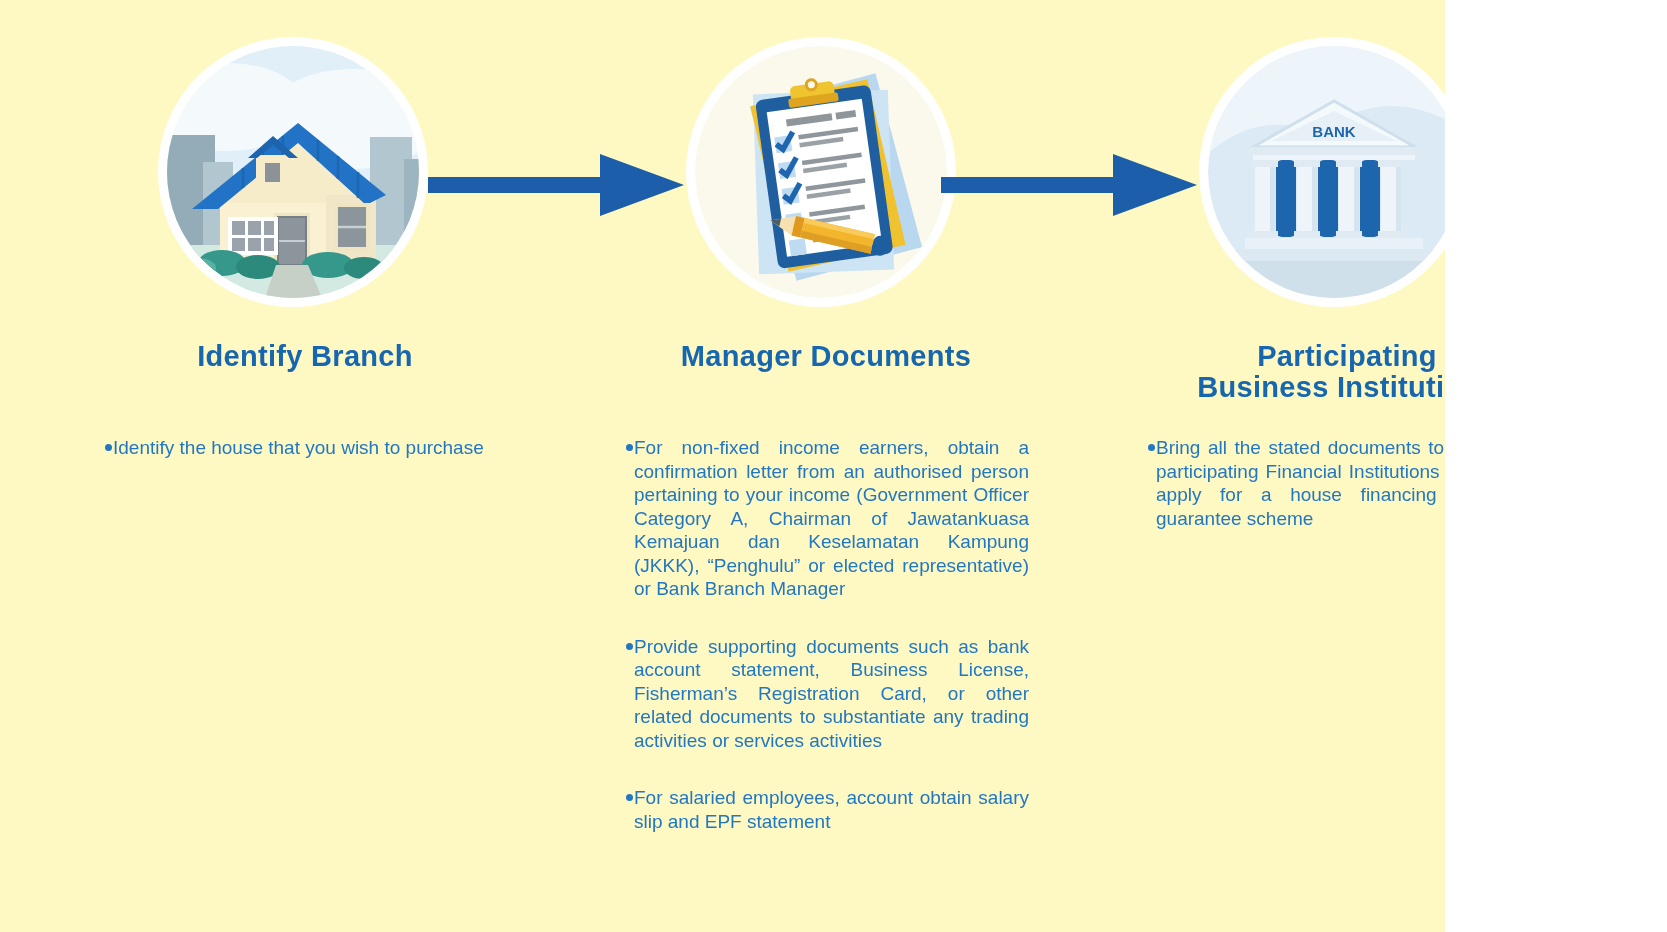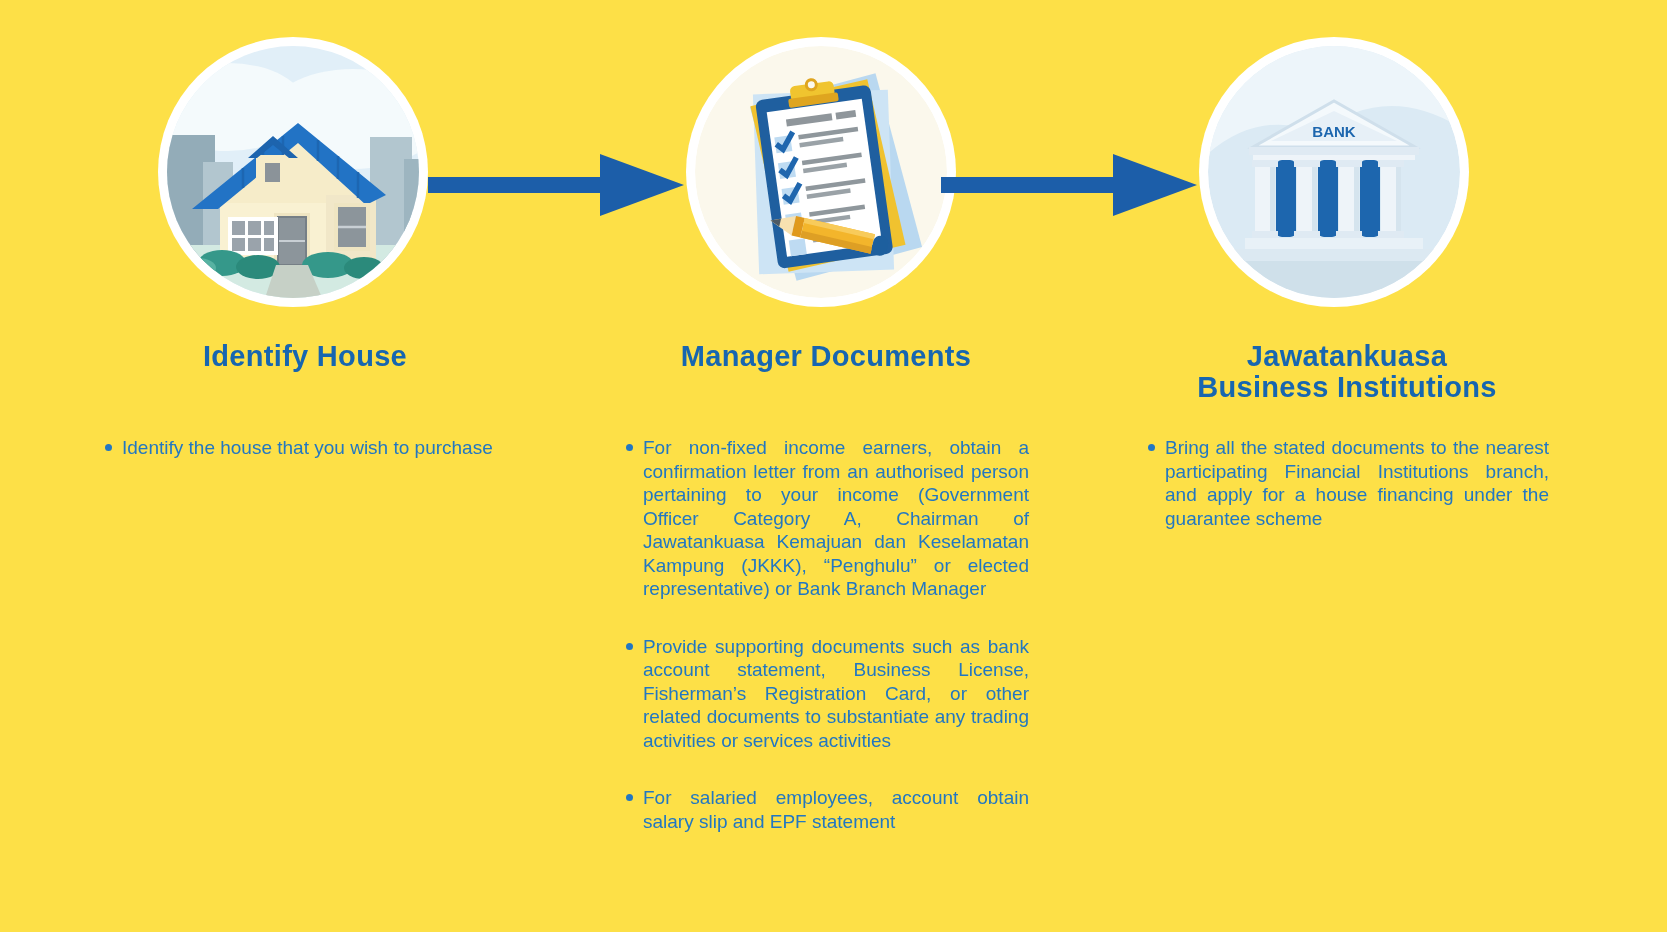--- a/index.html
+++ b/index.html
@@ -1,19 +1,19 @@
 <!DOCTYPE html>
 <html><head>
 <meta charset="utf-8">
 <style>
   html,body { margin:0; padding:0; }
   .canvas {
     position:relative;
-    width:1667px; height:932px;
-    background:#fde047;
+    width:1445px; height:932px;
+    background:#fef9c3;
     font-family:"Liberation Sans", sans-serif;
     overflow:hidden;
   }
   .step-icon { position:absolute; }
   .arrow { position:absolute; }
   .heading {
     position:absolute;
     width:440px;
     text-align:center;
     color:#1766B0;
@@ -33,21 +33,21 @@
   .bullet:last-child { margin-bottom:0; }
   .dot {
     flex:0 0 auto;
     width:7px; height:7px;
     margin-top:8px;
     background:#2277C2;
     border-radius:50%;
   }
   .btext {
     flex:1;
-    margin-left:10px;
+    margin-left:1px;
     text-align:justify;
   }
 </style>
 </head>
 <body>
 
 <div class="canvas">
 
   <svg class="step-icon" style="left:158px; top:37px;" width="270" height="270" viewBox="0 0 270 270">
     <circle cx="135" cy="135" r="135" fill="#ffffff"></circle>
@@ -218,27 +218,27 @@
             <rect x="197" y="130" width="5" height="64" fill="#d5e4ee"></rect>
             <rect x="179" y="194" width="26" height="7" fill="#dfeaf3"></rect>
           </g>
       </g>
       <rect x="46" y="201" width="178" height="11" fill="#e8f1f7"></rect>
       <rect x="34" y="212" width="202" height="12" fill="#dce9f2"></rect>
     </g>
   </svg>
 
   <div class="heading" style="left:85px; top:341px;">
-    <span>Identify House</span>
+    <span>Identify Branch</span>
   </div>
   <div class="heading" style="left:606px; top:341px;">
     <span>Manager Documents</span>
   </div>
   <div class="heading" style="left:1127px; top:341px;">
-    <span>Jawatankuasa</span>
+    <span>Participating</span>
     <span>Business Institutions</span>
   </div>
 
   <div class="bullets" style="left:105px; top:436px; width:400px;">
     <div class="bullet">
       <span class="dot"></span>
       <span class="btext">Identify the house that you wish to purchase</span>
     </div>
   </div>
 

